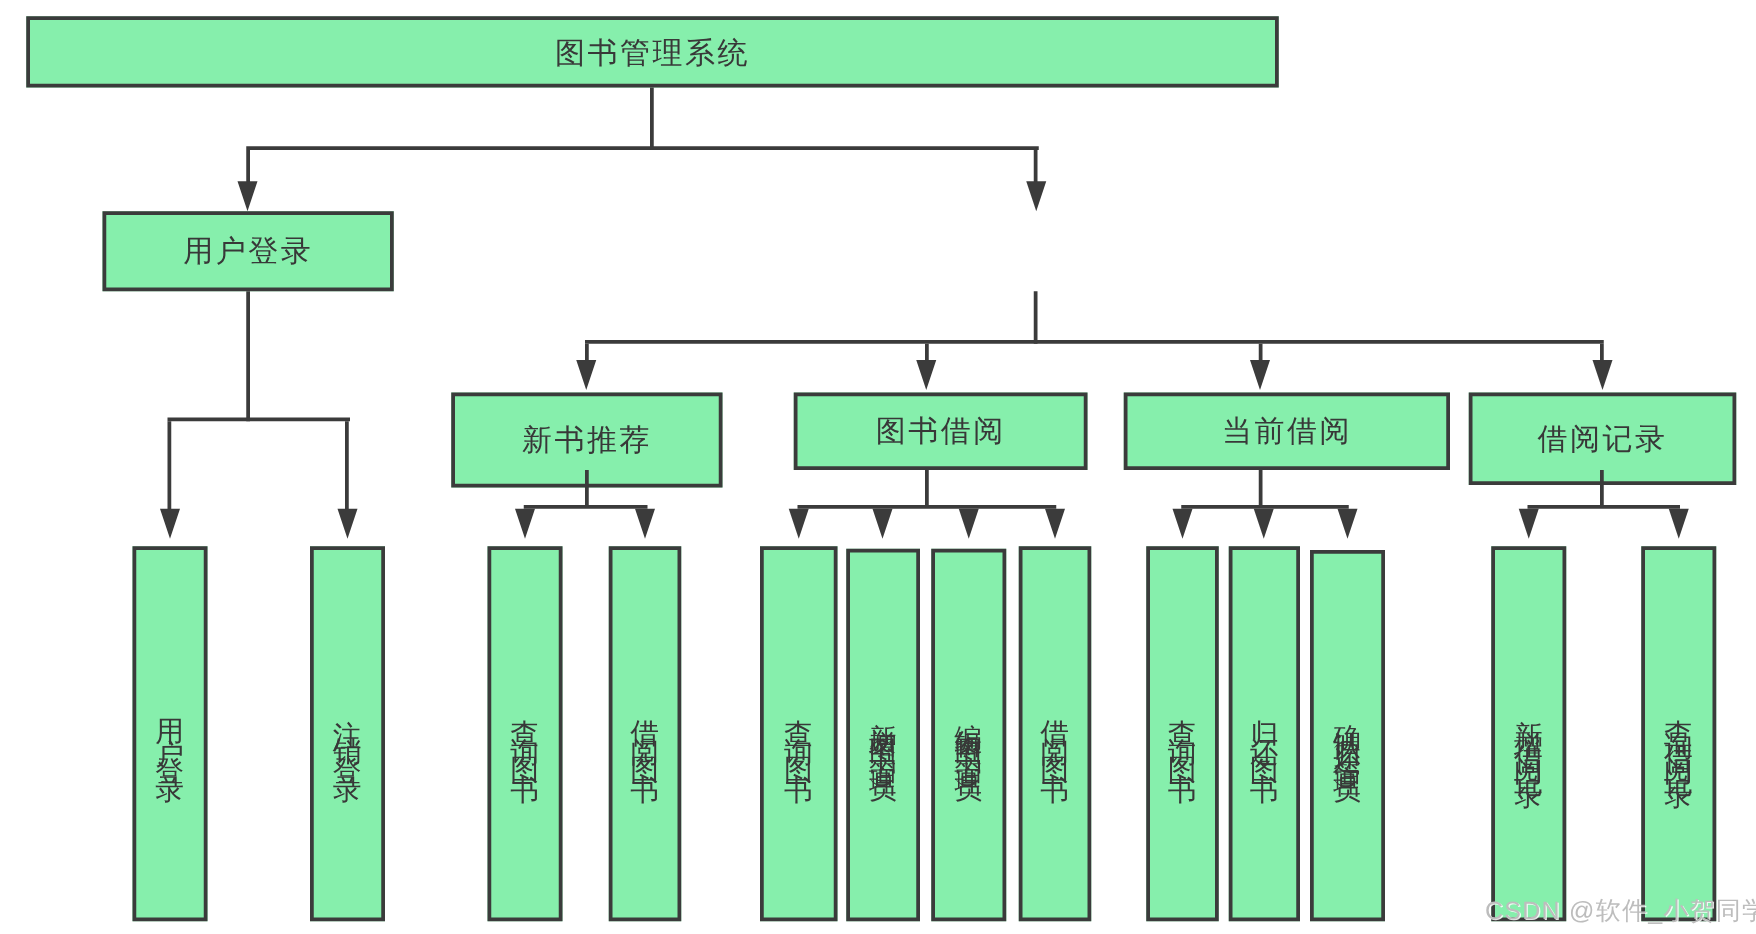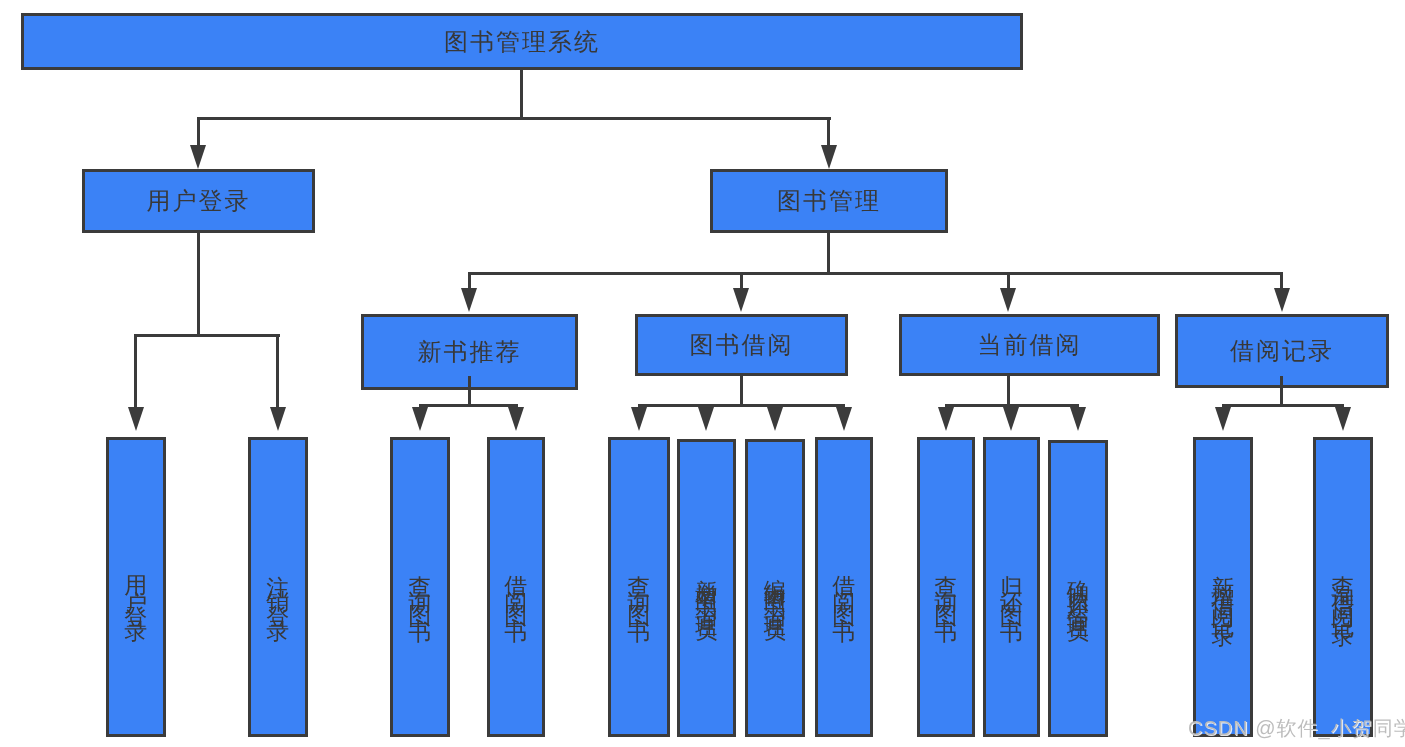--- a/index.html
+++ b/index.html
@@ -8,21 +8,21 @@
     --wm:#bdbdbd;
     --bg:#ffffff;
   }
   html,body{margin:0;padding:0;background:var(--bg);}
   #stage{
     position:relative;width:1405px;height:747px;background:var(--bg);
     font-family:"Liberation Sans","DejaVu Sans",sans-serif;
     color:var(--text);overflow:hidden;
   }
   .box{
-    position:absolute;box-sizing:border-box;background:#3b82f6;
+    position:absolute;box-sizing:border-box;background:#86efac;
     border:3px solid var(--line);
     display:flex;align-items:center;justify-content:center;
     font-size:24px;letter-spacing:2px;white-space:nowrap;
   }
   .vbox{font-size:23px;letter-spacing:15px;}
   .vbox span{
     writing-mode:vertical-rl;text-orientation:mixed;
     letter-spacing:inherit;line-height:1.15;
   }
   .ls-mid{letter-spacing:10px;}
@@ -49,42 +49,41 @@
   <div class="box" style="left:21px;top:13px;width:1002px;height:57px">图书管理系统</div>
 
   <div class="vline" style="left:520px;top:70px;height:48px"></div>
   <div class="hline" style="left:197px;top:117px;width:634px"></div>
   <div class="vline" style="left:197px;top:120px;height:27px"></div>
   <div class="arrow" style="left:190px;top:145px"></div>
   <div class="vline" style="left:827px;top:120px;height:27px"></div>
   <div class="arrow" style="left:821px;top:145px"></div>
 
   <div class="box" style="left:82px;top:169px;width:233px;height:64px">用户登录</div>
-  <div class="box" style="left:710px;top:169px;width:238px;height:64px">图书管理</div>
 
   <div class="vline" style="left:197px;top:233px;height:104px"></div>
   <div class="hline" style="left:134px;top:334px;width:146px"></div>
   <div class="vline" style="left:134px;top:337px;height:71px"></div>
   <div class="arrow" style="left:128px;top:407px"></div>
   <div class="vline" style="left:276px;top:337px;height:71px"></div>
   <div class="arrow" style="left:270px;top:407px"></div>
 
   <div class="vline" style="left:827px;top:233px;height:42px"></div>
   <div class="hline" style="left:468px;top:272px;width:815px"></div>
   <div class="vline" style="left:468px;top:275px;height:14px"></div>
   <div class="arrow" style="left:461px;top:288px"></div>
   <div class="vline" style="left:740px;top:275px;height:14px"></div>
   <div class="arrow" style="left:733px;top:288px"></div>
   <div class="vline" style="left:1007px;top:275px;height:14px"></div>
   <div class="arrow" style="left:1000px;top:288px"></div>
   <div class="vline" style="left:1280px;top:275px;height:14px"></div>
   <div class="arrow" style="left:1274px;top:288px"></div>
 
   <div class="box" style="left:361px;top:314px;width:217px;height:76px">新书推荐</div>
-  <div class="box" style="left:635px;top:314px;width:213px;height:62px">图书借阅</div>
+  <div class="box" style="left:635px;top:314px;width:235px;height:62px">图书借阅</div>
   <div class="box" style="left:899px;top:314px;width:261px;height:62px">当前借阅</div>
   <div class="box" style="left:1175px;top:314px;width:214px;height:74px">借阅记录</div>
 
   <div class="vline" style="left:468px;top:376px;height:30px"></div>
   <div class="hline" style="left:419px;top:404px;width:99px"></div>
   <div class="arrow" style="left:412px;top:407px"></div>
   <div class="arrow" style="left:508px;top:407px"></div>
 
   <div class="vline" style="left:740px;top:376px;height:30px"></div>
   <div class="hline" style="left:638px;top:404px;width:207px"></div>

